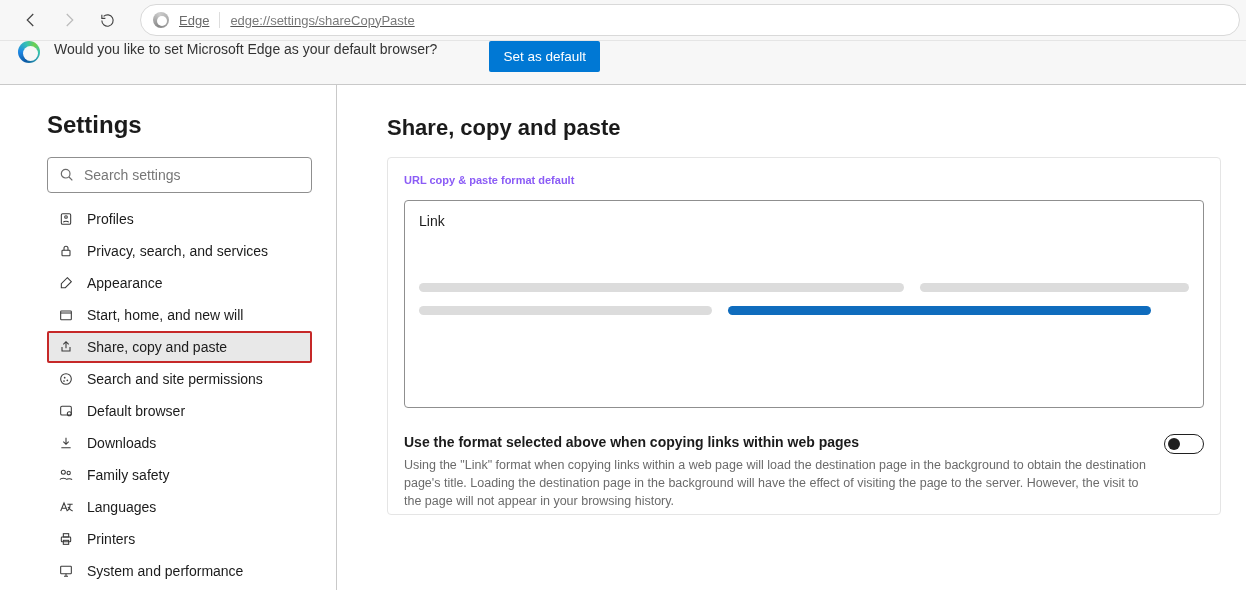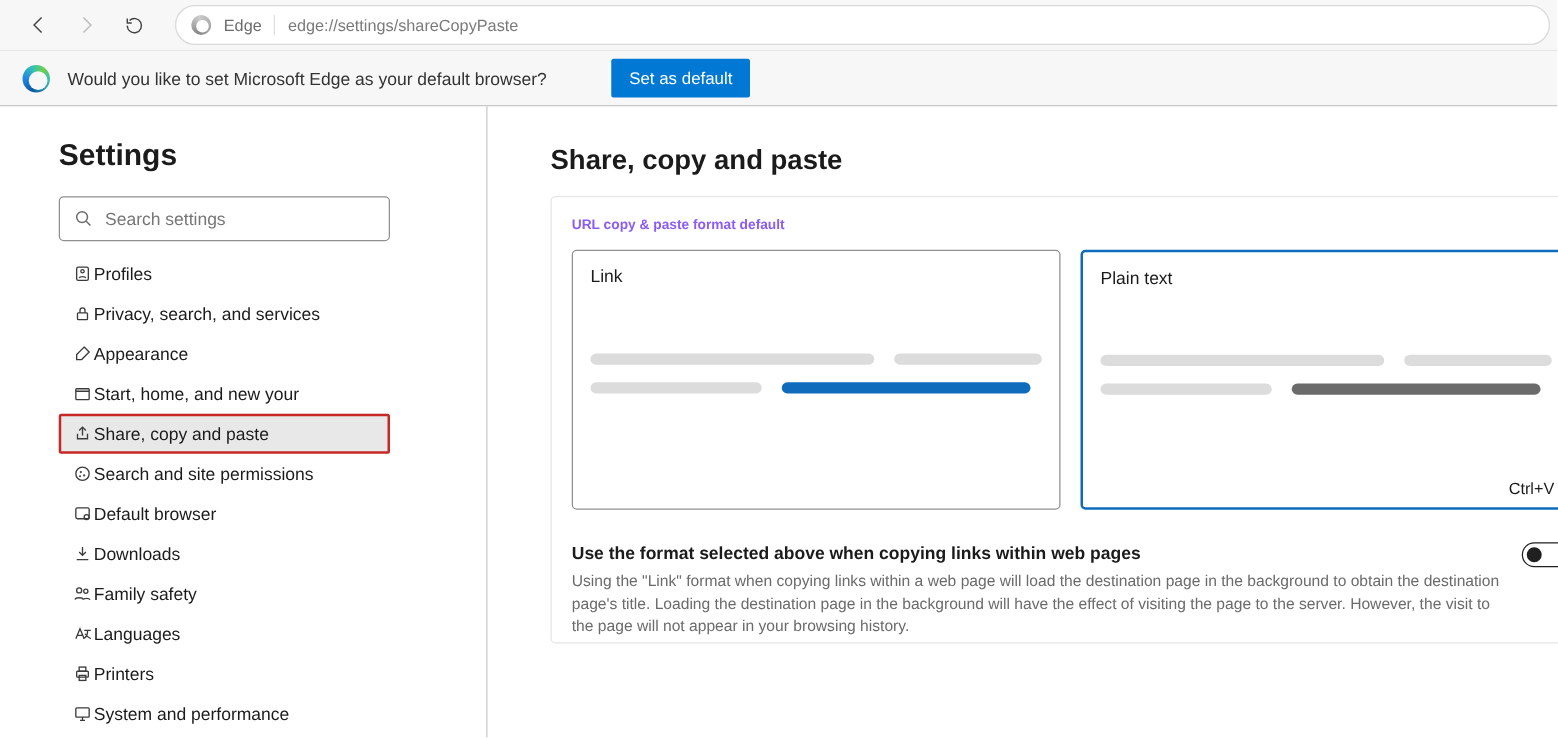--- a/index.html
+++ b/index.html
@@ -2,43 +2,43 @@
 <html><head>
 <meta charset="utf-8">
 <style>
   * { box-sizing: border-box; margin: 0; padding: 0; }
   body { font-family: "Segoe UI", -apple-system, sans-serif; font-size: 14px; color: #222; background: #fff; width: 1246px; height: 590px; overflow: hidden; }
 
   
   .toolbar { height: 41px; display: flex; align-items: center; padding: 0 6px 0 14px; gap: 4px; border-bottom: 1px solid #e5e5e5; background:#f7f7f7; }
   .nav-btn { width: 34px; height: 34px; display: flex; align-items: center; justify-content: center; border-radius: 4px; color: #444; }
   .nav-btn.disabled { color: #bbb; }
-  .addressbar { flex: 1; height: 32px; background: #fff; border: 1px solid #d9d9d9; border-radius: 16px; margin-left: 12px; display: flex; align-items: center; padding: 0 12px; gap: 10px; color: #555; }
+  .addressbar { flex: 1; height: 32px; background: #fff; border: 1px solid #d9d9d9; border-radius: 16px; margin-left: 12px; display: flex; align-items: center; padding: 0 12px; gap: 10px; color: #555; text-decoration: underline; }
   .addr-icon { width:16px; height:16px; display:flex; align-items:center; justify-content:center; }
   .addr-label { color:#6b6b6b; font-size:13px; }
   .addr-sep { width:1px; height:16px; background:#ddd; }
   .addr-url { color:#7a7a7a; font-size:13px; }
 
   
-  .infobar { height: 44px; display: flex; align-items: center; padding: 0 18px; border-bottom: 1px solid #c9c9c9; background:#f7f7f7; }
+  .infobar { height: 44px; display: flex; align-items: flex-start; padding: 0 18px; border-bottom: 1px solid #c9c9c9; background:#f7f7f7; }
   .edge-logo { width:22px; height:22px; margin-right: 14px; }
   .infobar-text { color:#333; font-size:14px; flex: 0 0 auto; }
   .set-default-btn { margin-left: 52px; background:#0078d4; color:#fff; border:none; padding: 8px 14px; border-radius:2px; font-size:13.5px; cursor:pointer; }
 
   
   .body-row { display: flex; height: calc(590px - 41px - 44px); }
-  .sidebar { width: 390px; border-right: 1px solid #c9c9c9; padding: 26px 16px 0 47px; }
+  .sidebar { width: 337px; border-right: 1px solid #c9c9c9; padding: 26px 16px 0 47px; }
   .settings-title { font-size: 24px; font-weight: 600; margin-bottom: 18px; color:#1b1b1b; }
   .search-wrap { position: relative; width: 265px; height: 36px; margin-bottom: 10px; }
   .search-wrap svg { position: absolute; left: 12px; top: 10px; }
   .search-input { width: 100%; height: 100%; padding: 0 10px 0 36px; border: 1px solid #8f8f8f; border-radius: 4px; background: #fff; font-size: 14px; outline: none; }
   .search-input::placeholder { color: #767676; }
 
   .side-nav { list-style: none; margin-top: 4px; }
-  .side-item { display:flex; align-items:center; height:32px; padding: 0 10px; font-size:14px; color:#1b1b1b; cursor:pointer; border-radius:2px; width:265px; }
+  .side-item { display:flex; align-items:center; height:32px; padding: 0 10px; gap: 12px; font-size:14px; color:#1b1b1b; cursor:pointer; border-radius:2px; width:265px; }
   .side-item.active { background:#e8e8e8; }
   .side-item.highlighted { outline: 2px solid #c62828; outline-offset:-2px; }
   .side-ico { width:18px; height:18px; display:flex; align-items:center; justify-content:center; color:#3b3b3b; flex-shrink:0; }
   .side-ico svg { width:16px; height:16px; }
 
   
   .content { flex:1; padding: 30px 16px 0 50px; overflow-y:auto; }
   .page-title { font-size: 22px; font-weight:600; color:#1b1b1b; margin-bottom: 16px; }
   .page-desc { font-size: 14px; color:#1b1b1b; margin-bottom: 16px; }
   .learn-more { color:#0067c0; text-decoration: underline; }
@@ -147,21 +147,21 @@
           </span>
         <span>Appearance</span>
       </li>
       <li class="side-item">
         <span class="side-ico">
             <svg viewBox="0 0 24 24" fill="none" stroke="currentColor" stroke-width="1.6">
               <rect x="4" y="6" width="16" height="13" rx="1"></rect>
               <path d="M4 9h16"></path>
             </svg>
           </span>
-        <span>Start, home, and new your</span>
+        <span>Start, home, and new will</span>
       </li>
       <li class="side-item active highlighted">
         <span class="side-ico">
             <svg viewBox="0 0 24 24" fill="none" stroke="currentColor" stroke-width="1.6">
               <path d="M6 12v6h12v-6 M12 4v10 M8 8l4-4 4 4"></path>
             </svg>
           </span>
         <span>Share, copy and paste</span>
       </li>
       <li class="side-item">
@@ -242,32 +242,20 @@
           <div class="option-title">Link</div>
           <div class="skel-row">
               <div class="skel skel-a"></div>
               <div class="skel skel-b"></div>
             </div>
           <div class="skel-row">
               <div class="skel skel-c"></div>
               <div class="skel skel-d link"></div>
             </div>
         </div>
-        <div class="option-box selected">
-          <div class="option-title">Plain text</div>
-          <div class="skel-row">
-              <div class="skel skel-a"></div>
-              <div class="skel skel-b"></div>
-            </div>
-          <div class="skel-row">
-              <div class="skel skel-c"></div>
-              <div class="skel skel-d plain"></div>
-            </div>
-          <div class="shortcut">Ctrl+V</div>
-        </div>
       </div>
 
       <div class="toggle-row">
         <div class="toggle-text">
           <div class="toggle-title">Use the format selected above when copying links within web pages</div>
           <div class="toggle-desc">Using the "Link" format when copying links within a web page will load the destination page in the background to obtain the destination page's title. Loading the destination page in the background will have the effect of visiting the page to the server. However, the visit to the page will not appear in your browsing history.</div>
         </div>
         <div class="toggle">
             <div class="knob"></div>
           </div>

